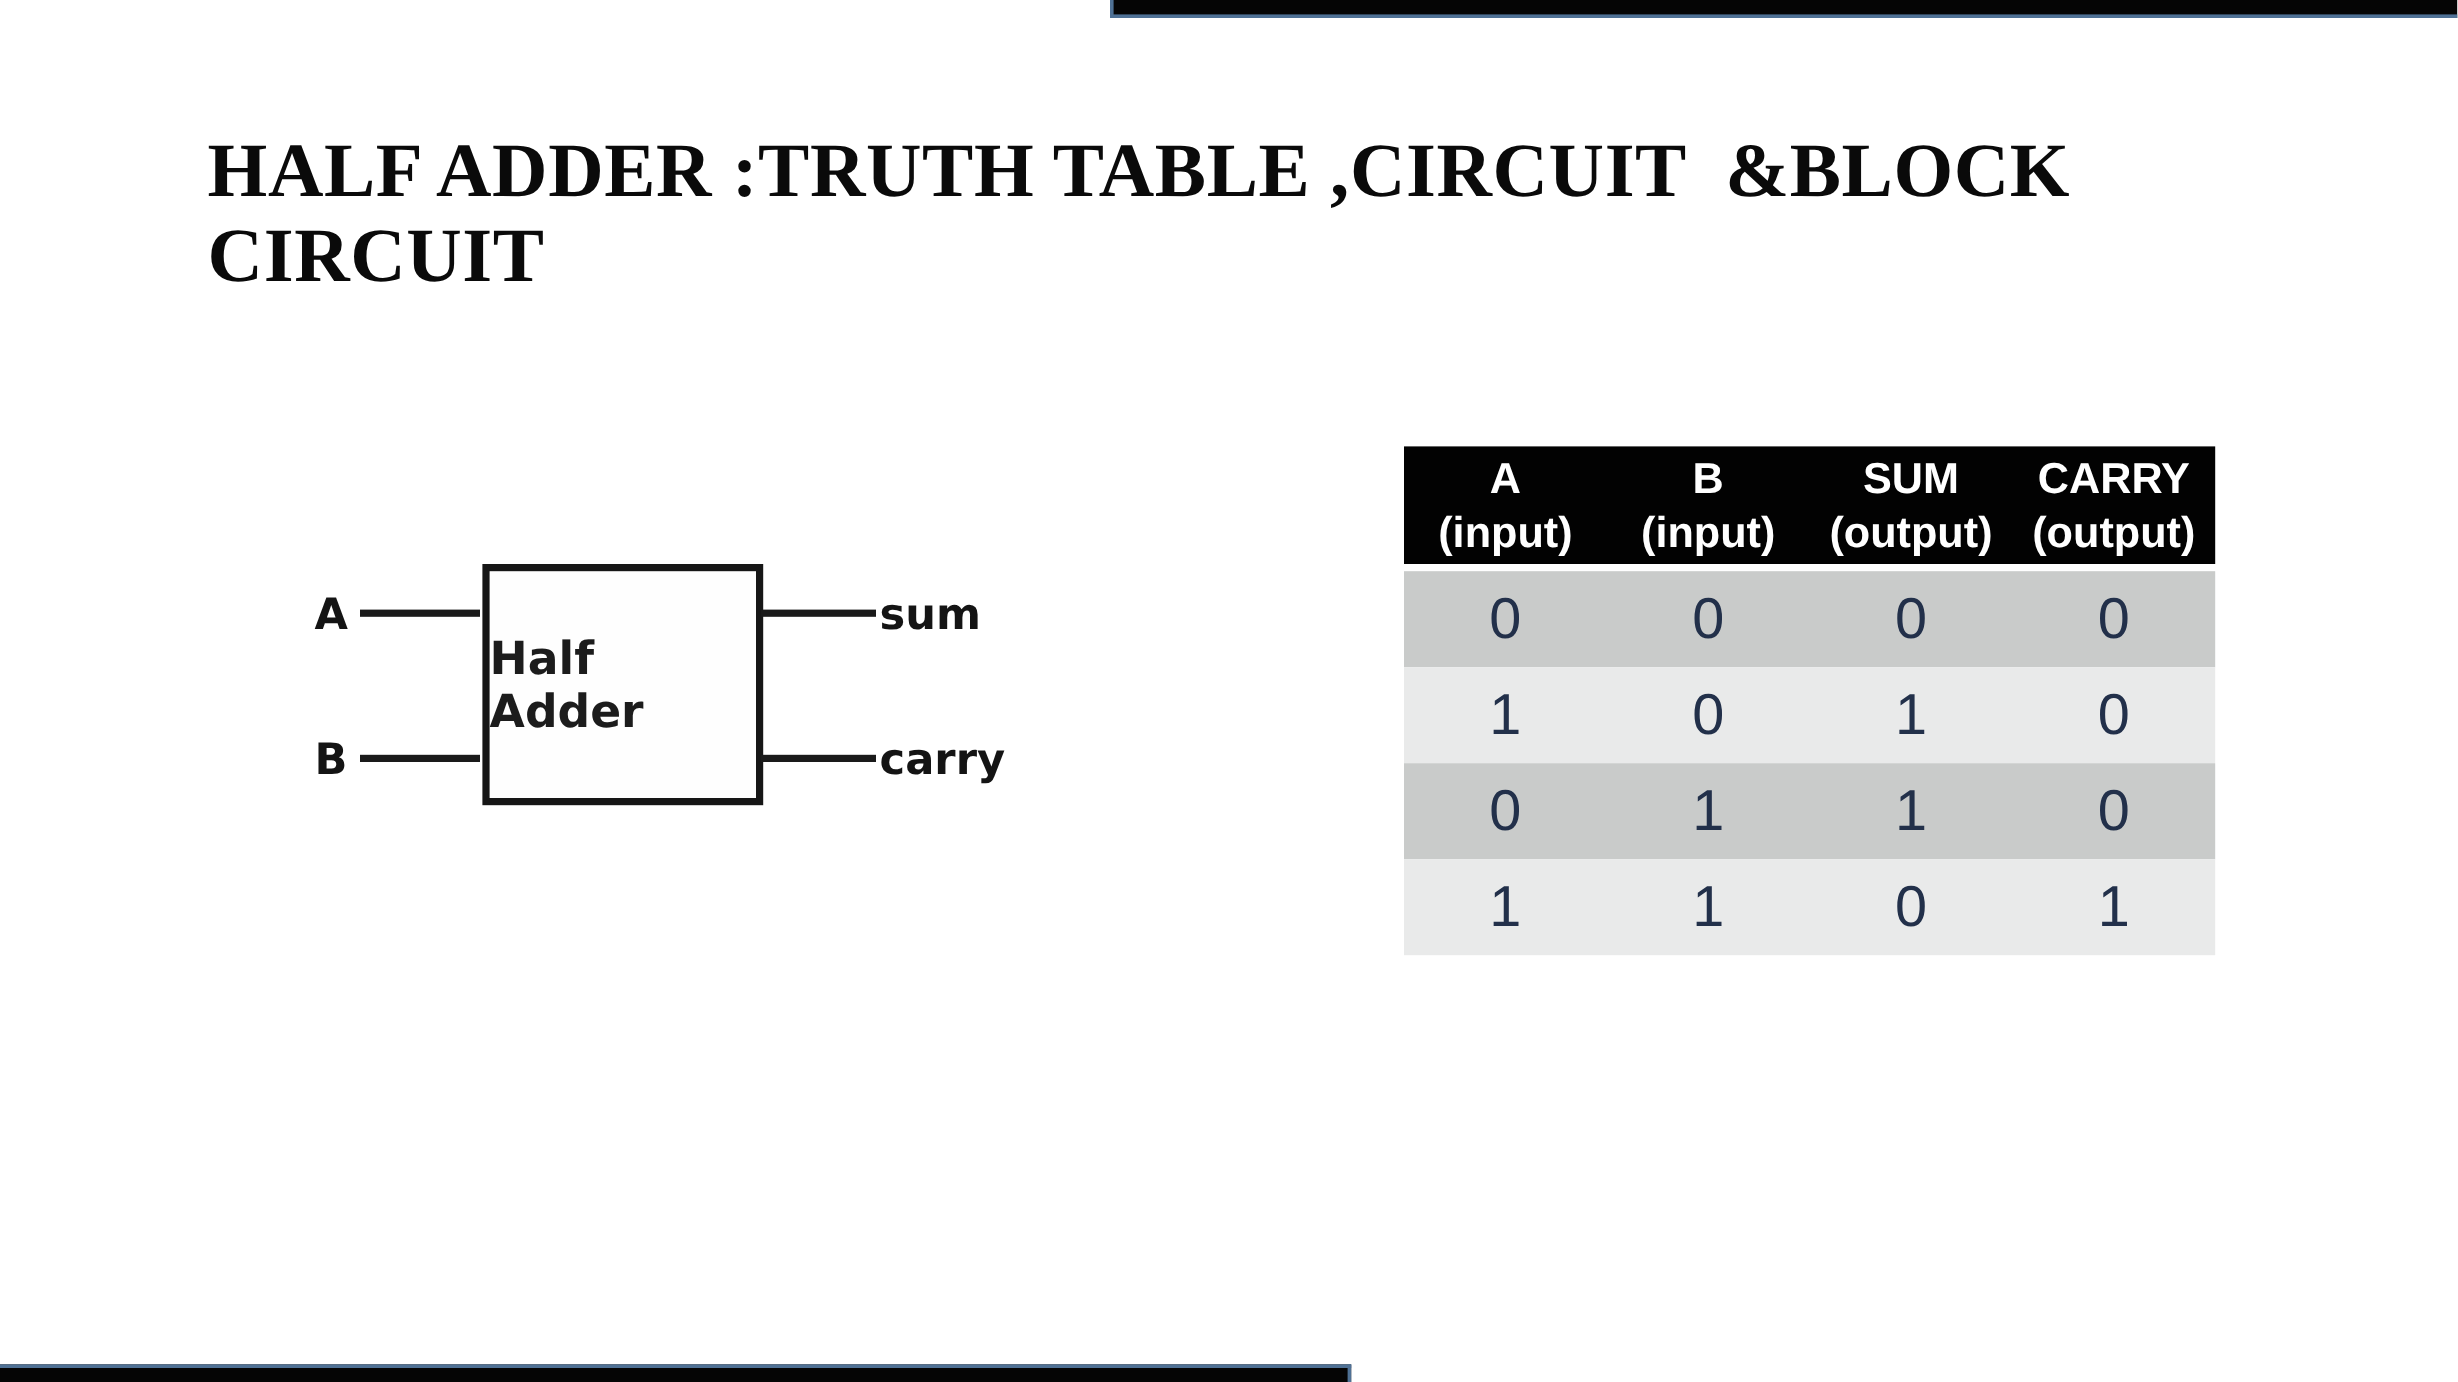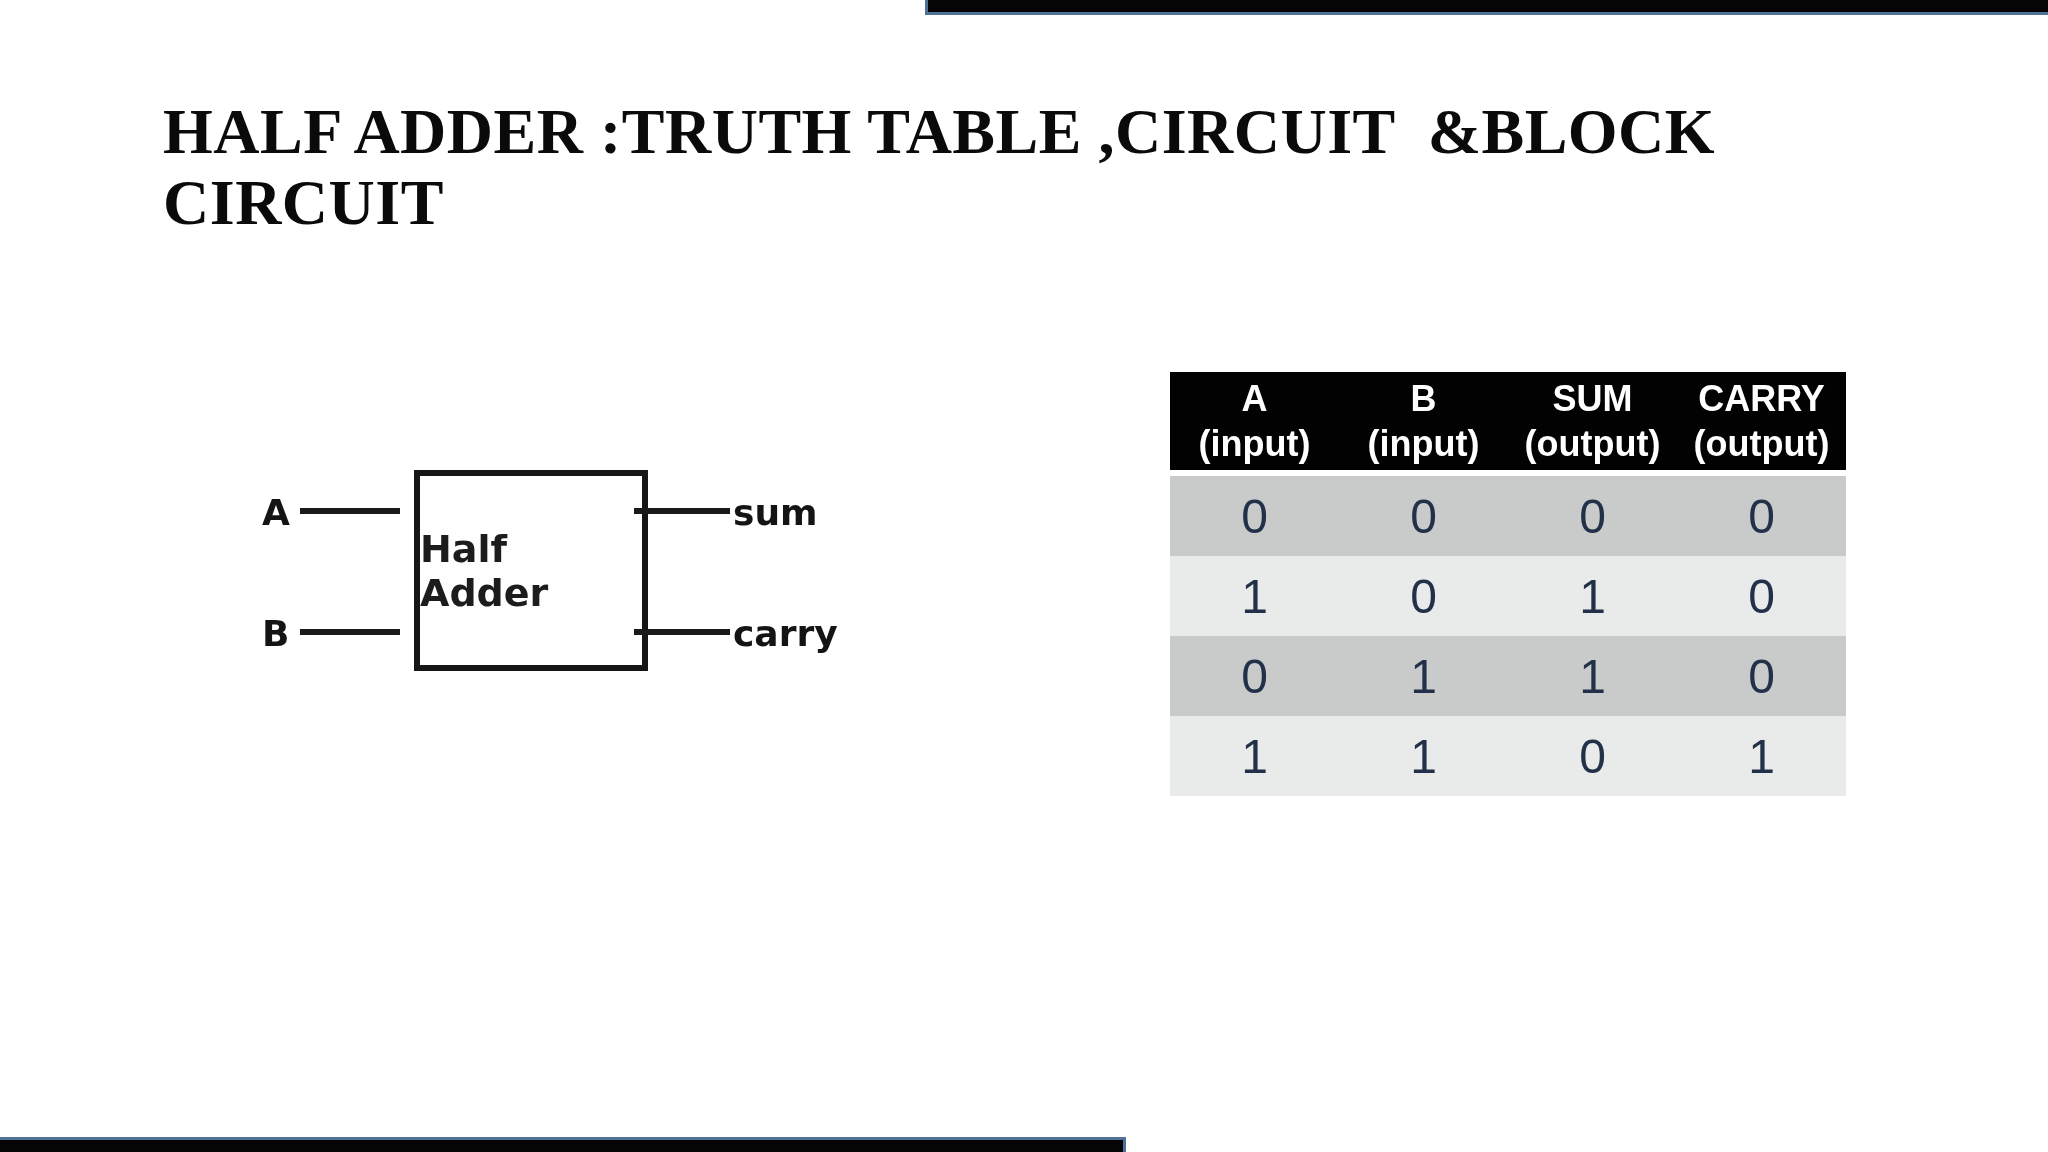--- a/index.html
+++ b/index.html
@@ -29,35 +29,35 @@
     background: #050505;
     border-top: 3px solid #4f7195;
     border-right: 3px solid #4f7195;
     box-sizing: border-box;
   }
 
   
   .title {
     position: absolute;
     left: 163px; top: 96px;
-    margin: 0;
+    margin: 10px;
     color: #0a0a0a;
     font-family: "Liberation Serif", serif;
     font-weight: bold;
     font-size: 64px;
     line-height: 71px;
     letter-spacing: 0.5px;
   }
   .title-line { display: block; white-space: pre; }
 
   
   .diagram { position: absolute; left: 0; top: 0; }
   .ha-box {
     position: absolute;
-    left: 414px; top: 470px;
+    left: 402px; top: 470px;
     width: 234px; height: 201px;
     box-sizing: border-box;
     border: 6px solid #161616;
     background: #fefefe;
     display: flex; align-items: center; justify-content: center;
   }
   .ha-box-label {
     font-family: "DejaVu Sans", sans-serif;
     font-weight: bold;
     font-size: 38px;

